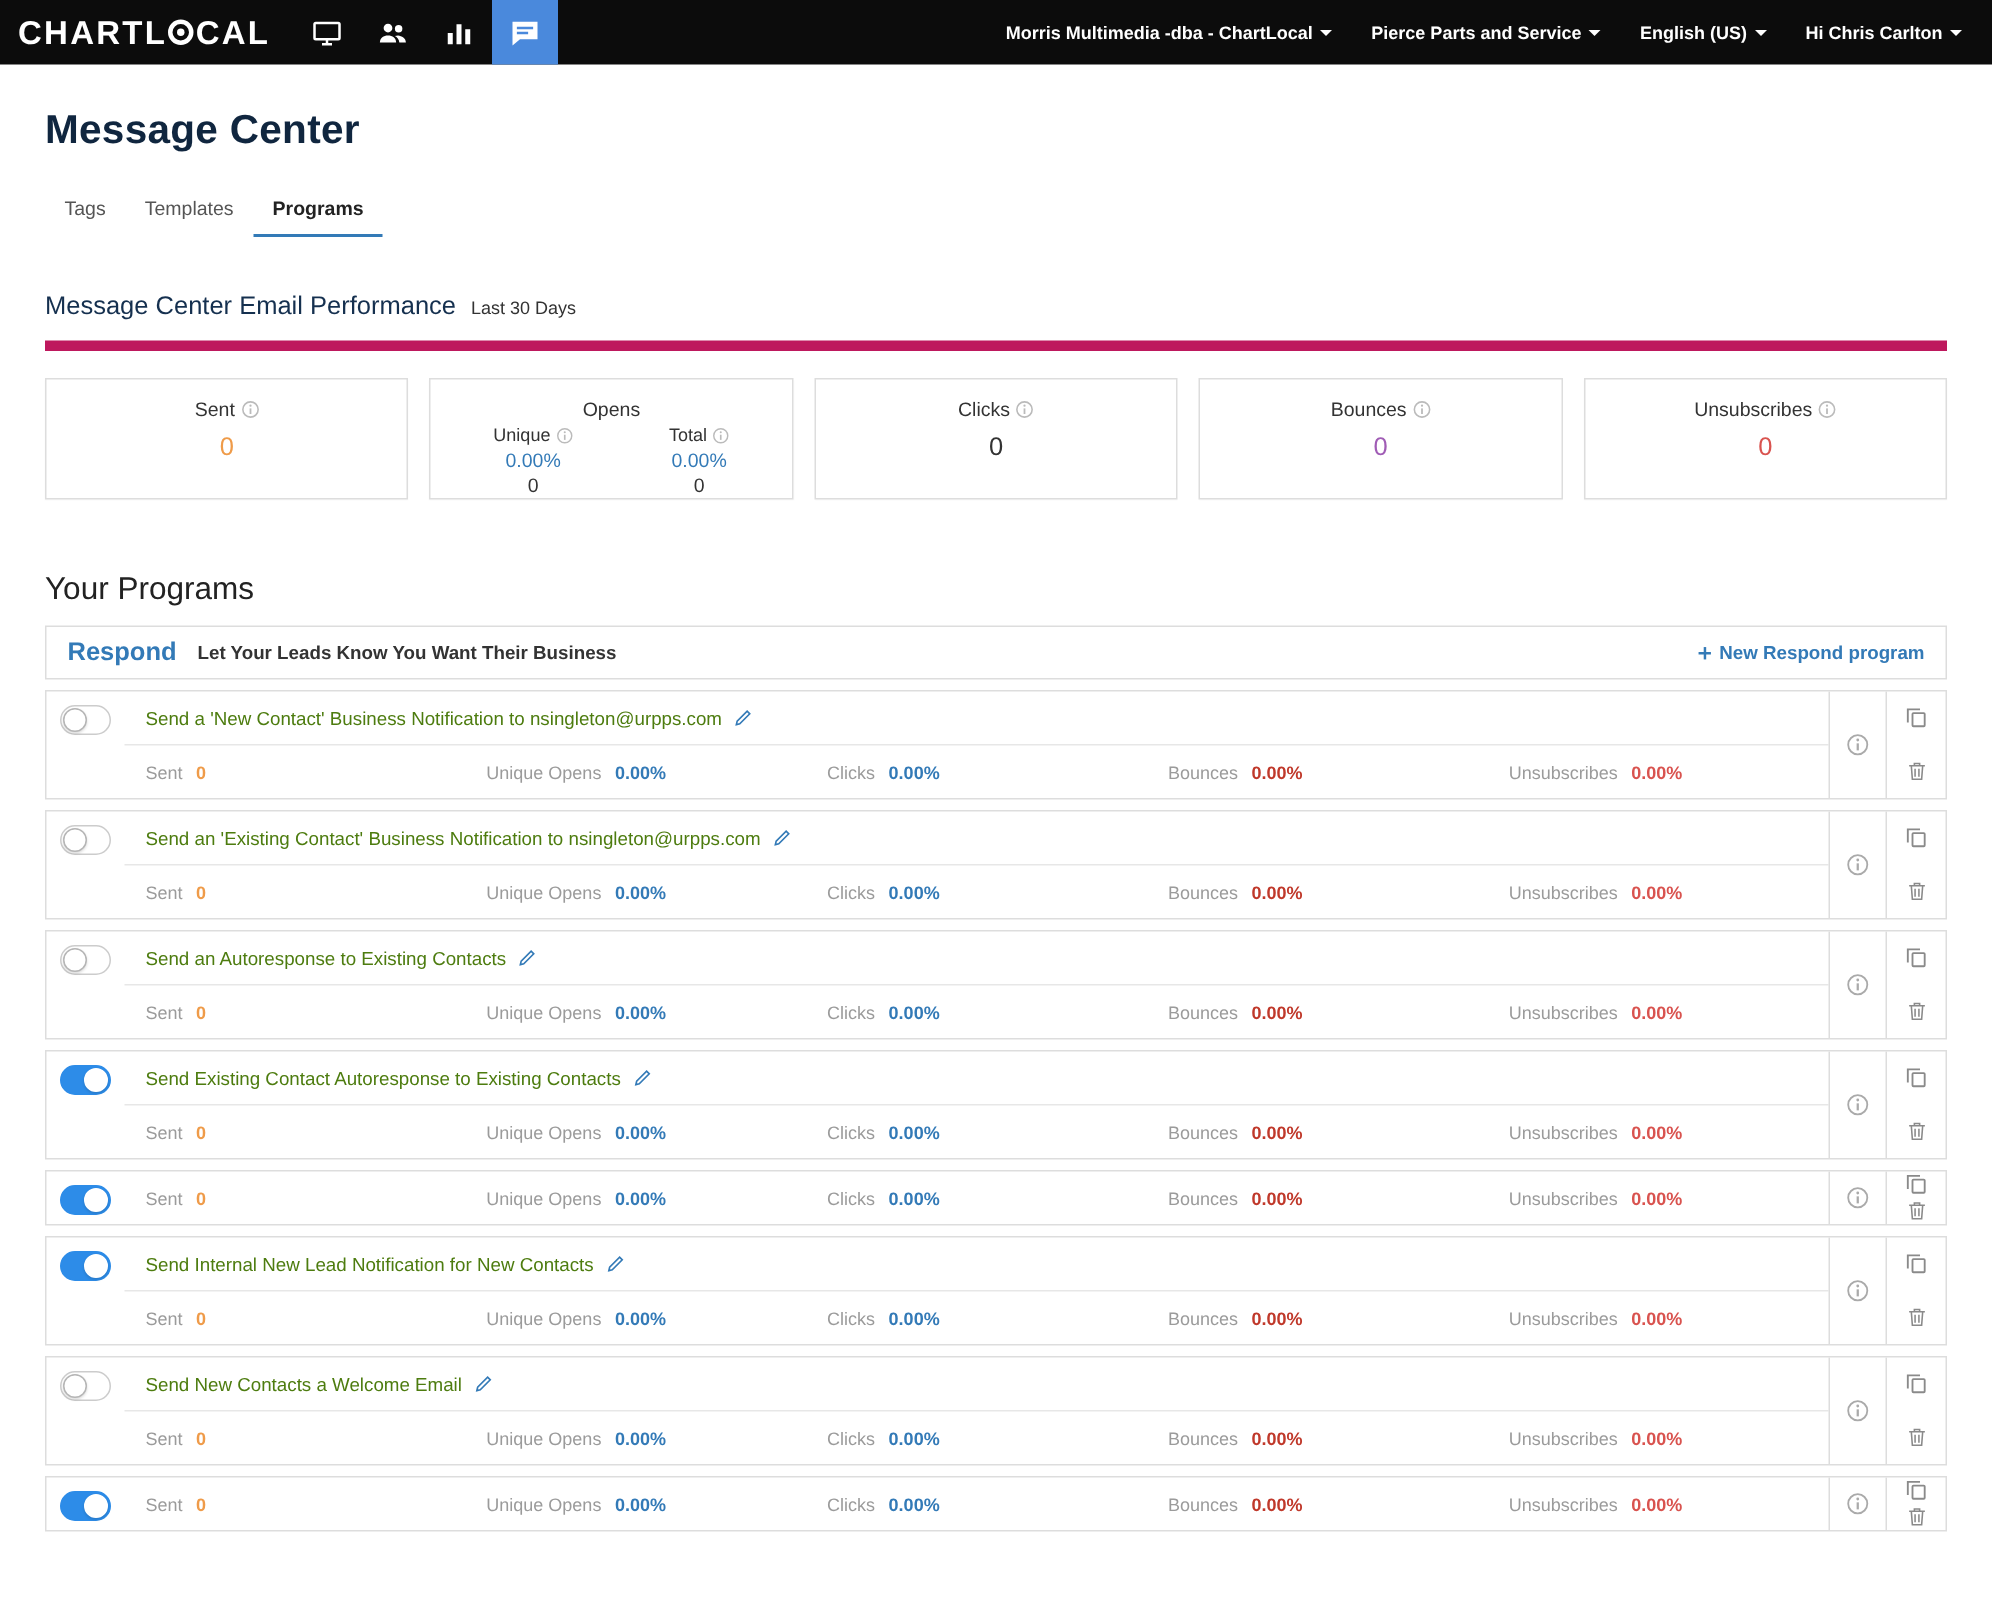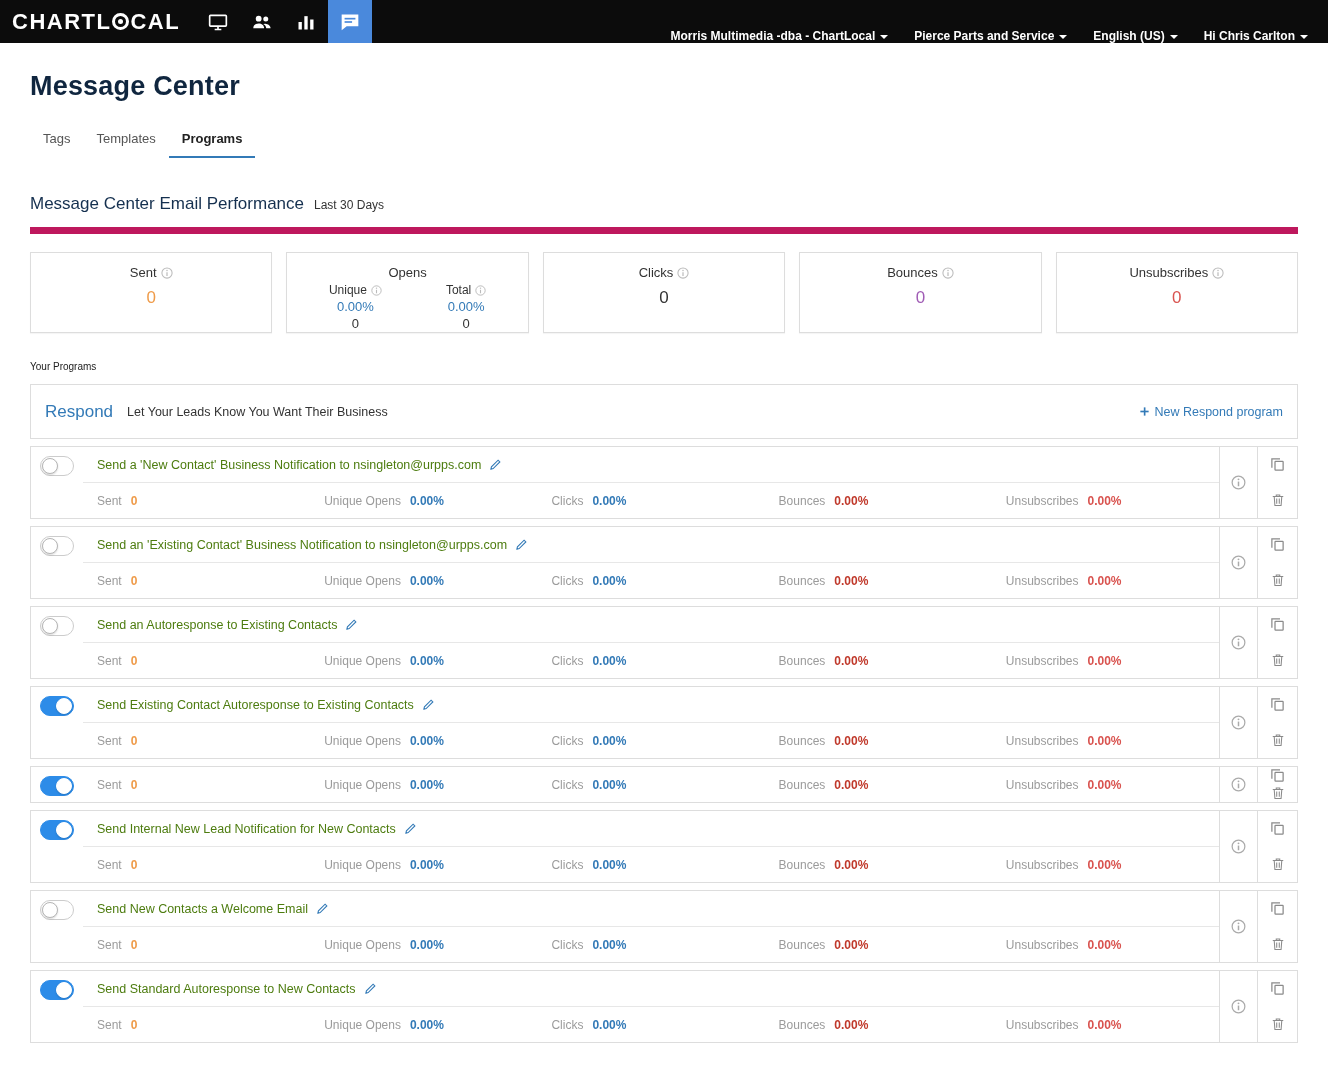--- a/index.html
+++ b/index.html
@@ -11,21 +11,21 @@
   }
 
   
   .navbar { background:#0c0c0c; height:43px; display:flex; align-items:stretch; color:#fff; }
   .logo { display:flex; align-items:center; font-size:22px; font-weight:bold; letter-spacing:1.5px; padding:0 16px 0 12px; color:#fff; text-decoration:none; }
   .logo-o { display:inline-block; width:17px; height:17px; border:3px solid #fff; border-radius:50%; position:relative; margin:0 1px; }
   .logo-o::after { content:""; position:absolute; left:50%; top:50%; width:5px; height:5px; margin:-2.5px 0 0 -2.5px; background:#fff; border-radius:50%; }
   .nav-icons { display:flex; align-items:stretch; }
   .nav-icon-cell { width:44px; display:flex; align-items:center; justify-content:center; cursor:pointer; }
   .nav-icon-cell.active { background:#4a89dc; }
-  .nav-right { margin-left:auto; display:flex; align-items:flex-end; gap:26px; padding-right:20px; font-size:12px; font-weight:bold; }
+  .nav-right { margin-left:auto; display:flex; align-items:center; gap:26px; padding-right:20px; font-size:12px; font-weight:bold; }
   .nav-menu { cursor:pointer; white-space:nowrap; }
   .caret { display:inline-block; width:0; height:0; border-left:4px solid transparent; border-right:4px solid transparent; border-top:4px solid #fff; margin-left:5px; vertical-align:middle; }
 
   
   .main { padding:0 30px 20px; }
   .page-title { font-size:27px; font-weight:bold; color:#10263f; margin-top:28px; letter-spacing:.2px; }
 
   .tabs { margin-top:20px; display:flex; font-size:13px; }
   .tab { padding:9px 13px 10px; color:#555; cursor:pointer; }
   .tab.active { font-weight:bold; color:#222; border-bottom:2px solid #337ab7; }
@@ -38,23 +38,23 @@
   .card { flex:1; border:1px solid #ddd; background:#fff; height:81px; text-align:center; padding-top:12px; box-shadow:0 1px 1px rgba(0,0,0,.04); }
   .card-label { font-size:13px; color:#333; }
   .card-value { font-size:17px; margin-top:8px; }
   .v-orange { color:#ef9b49; } .v-dark { color:#333; } .v-purple { color:#a05cb5; } .v-red { color:#d9534f; }
   .info-i { display:inline-block; margin-left:4px; vertical-align:-2px; line-height:0; }
   .opens-split { display:flex; justify-content:center; gap:64px; margin-top:3px; }
   .opens-col { font-size:12px; color:#333; }
   .opens-col .pct { color:#337ab7; font-size:13px; margin-top:2px; }
   .opens-col .cnt { color:#333; font-size:13px; margin-top:2px; }
 
-  .your-programs { margin-top:28px; font-size:10px; font-weight:normal; color:#222; }
-
-  .panel-header { margin-top:12px; border:1px solid #ddd; height:55px; display:flex; align-items:center; padding:0 14px; background:#fff; }
+  .your-programs { margin-top:48px; font-size:21px; font-weight:normal; color:#222; }
+
+  .panel-header { margin-top:12px; border:1px solid #ddd; height:36px; display:flex; align-items:center; padding:0 14px; background:#fff;font-weight:bold; }
   .respond-title { color:#337ab7; font-size:17px; margin-right:14px; }
   .respond-sub { font-size:12.5px; color:#333; }
   .new-program { margin-left:auto; color:#337ab7; font-size:12.5px; display:flex; align-items:center; gap:4px; text-decoration:none; cursor:pointer; }
 
   
   .program-row { border:1px solid #ddd; margin-top:7px; display:flex; background:#fff; }
   .toggle-cell { width:52px; display:flex; justify-content:center; padding-top:9px; }
   .row-main { flex:1; min-width:0; }
   .row-title { height:36px; display:flex; align-items:center; padding-left:14px; border-bottom:1px solid #e7e7e7; gap:8px; }
   .prog-link { color:#4d7c0f; font-size:12.5px; text-decoration:none; }
@@ -628,28 +628,20 @@
     </div>
   </div>
 
   <div class="program-row">
     <div class="toggle-cell">
       <span class="toggle on">
             <span class="knob"></span>
           </span>
     </div>
     <div class="row-main">
-      <div class="row-title">
-        <a class="prog-link">Send Standard Autoresponse to New Contacts</a>
-        <span class="edit-btn">
-          <svg width="13" height="13" viewBox="0 0 24 24" fill="none" stroke="#337ab7" stroke-width="2">
-                <path d="M3.5 20.5l4.2-1L20 7.2 16.8 4 4.5 16.3z"></path>
-              </svg>
-        </span>
-      </div>
       <div class="row-stats">
         <div class="stat">
           <span class="stat-label">Sent</span>
           <span class="stat-value sv-sent">0</span>
         </div>
         <div class="stat">
           <span class="stat-label">Unique Opens</span>
           <span class="stat-value sv-blue">0.00%</span>
         </div>
         <div class="stat">

